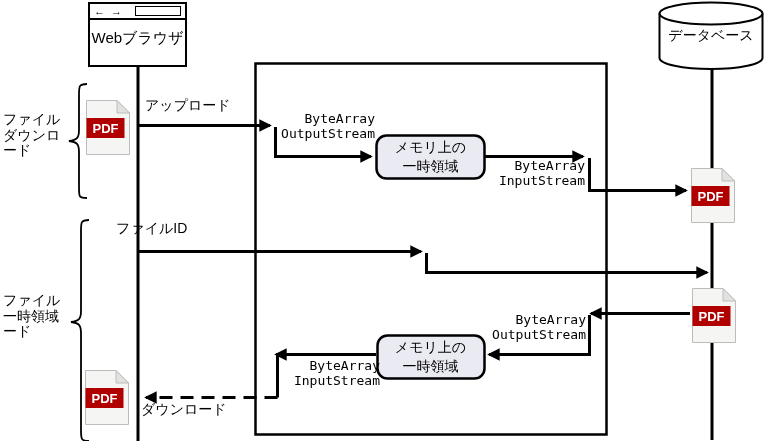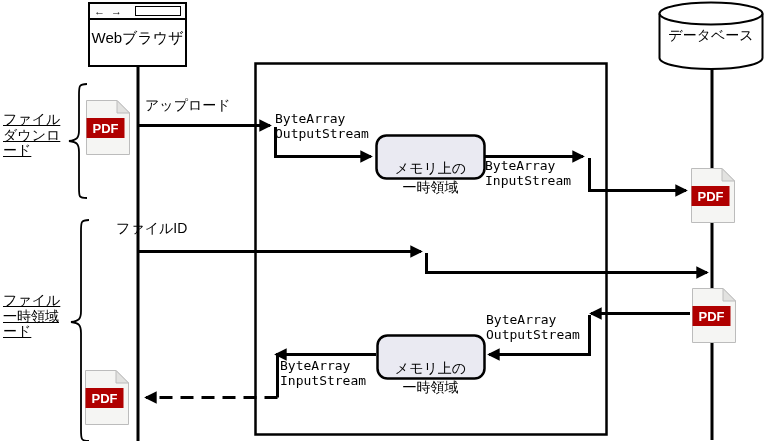--- a/index.html
+++ b/index.html
@@ -3,25 +3,25 @@
 <meta charset="utf-8">
 <style>
   html,body{margin:0;padding:0;background:#fff;}
   #canvas{
     position:relative;width:765px;height:441px;background:#ffffff;
     font-family:"Liberation Sans",sans-serif;color:#000;overflow:hidden;
   }
   #diagram-svg{position:absolute;left:0;top:0;}
   .lbl{position:absolute;white-space:nowrap;}
   .jp{font-size:14px;}
-  .mono{font-family:"DejaVu Sans Mono","Liberation Mono",monospace;font-size:13px;line-height:15px;text-align:left;}
+  .mono{font-family:"DejaVu Sans Mono","Liberation Mono",monospace;font-size:13px;line-height:15px;text-align:right;}
   .mono span{display:block;}
   .bracket-label{font-size:14px;line-height:15.5px;}
-  .bracket-label span{display:block;text-decoration:underline;}
-  .mem-label{position:absolute;text-align:center;font-size:14px;line-height:19px;margin-top:21px;}
+  .bracket-label span{display:block;}
+  .mem-label{position:absolute;text-align:center;font-size:14px;line-height:19px;}
   .mem-label span{display:block;}
   
   .browser{position:absolute;left:88px;top:2px;width:95px;height:61px;
     border:2.5px solid #000;background:#fff;}
   .browser-titlebar{height:14px;border-bottom:2px solid #000;display:flex;
     align-items:center;padding:0 4px;background:#fcfcfc;}
   .nav-icon{font-size:11px;line-height:11px;margin-right:6px;}
   .address-bar{margin-left:auto;width:44px;height:8px;border:1.5px solid #000;background:#fff;}
   .browser-title{text-align:center;font-size:15px;margin-top:9px;}
 </style>
@@ -110,20 +110,21 @@
     <span>ード</span>
   </div>
   <div class="lbl bracket-label" style="left:3px;top:293px;">
     <span>ファイル</span>
     <span>一時領域</span>
     <span>ード</span>
   </div>
 
   <div class="lbl jp" style="left:145px;top:97px;">アップロード</div>
   <div class="lbl jp" style="left:116px;top:220px;">ファイルID</div>
+  <div class="lbl jp" style="left:141px;top:401px;">ダウンロード</div>
 
   <div class="lbl mono" style="left:275px;top:111px;width:100px;">
     <span>ByteArray</span>
     <span>OutputStream</span>
   </div>
   <div class="lbl mono" style="left:485px;top:158px;width:100px;">
     <span>ByteArray</span>
     <span>InputStream</span>
   </div>
   <div class="lbl mono" style="left:486px;top:312px;width:100px;">

